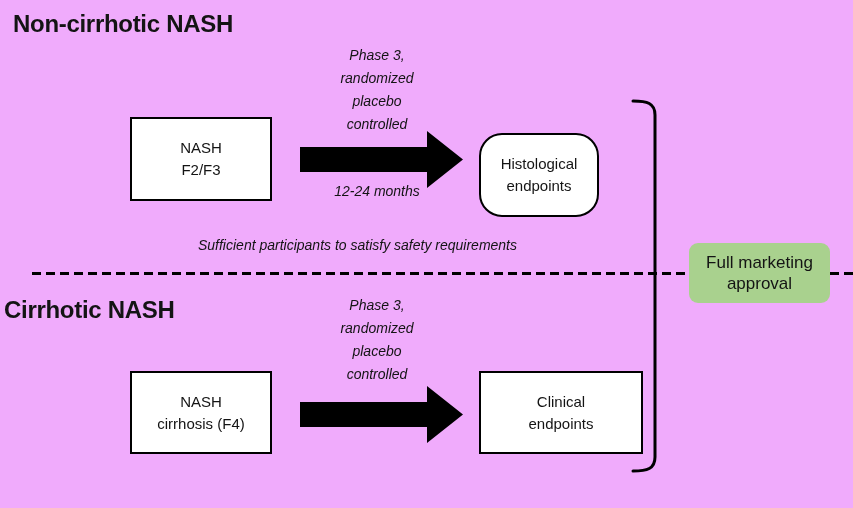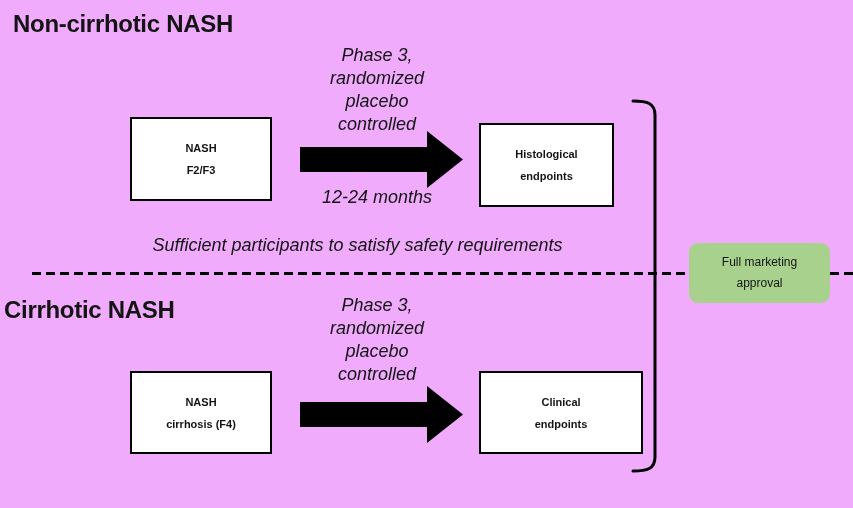--- a/index.html
+++ b/index.html
@@ -25,45 +25,45 @@
     white-space: nowrap;
   }
   .flow-box {
     box-sizing: border-box;
     border: 2.5px solid #000000;
     background: #ffffff;
     display: flex;
     align-items: center;
     justify-content: center;
     text-align: center;
-    font-weight: bold;
-    font-size: 11px;
+    font-weight: normal;
+    font-size: 15px;
     line-height: 22px;
     white-space: pre-line;
   }
   .italic-note {
     font-style: italic;
-    font-size: 18px;
+    font-size: 14px;
     line-height: 23px;
     text-align: center;
     white-space: pre-line;
   }
   .divider {
     height: 2.5px;
     background: repeating-linear-gradient(90deg, #000000 0 9px, transparent 9px 14px);
   }
   .approval-box {
     box-sizing: border-box;
     background: #a9d18e;
     border-radius: 9px;
     display: flex;
     align-items: center;
     justify-content: center;
     text-align: center;
-    font-size: 12px;
+    font-size: 17px;
     line-height: 21px;
     white-space: pre-line;
   }
   svg { display: block; }
 </style>
 </head>
 <body>
 
 <div class="canvas">
 
@@ -74,23 +74,23 @@
 placebo
 controlled</div>
 
   <div class="abs flow-box" style="left:130px; top:117px; width:142px; height:84px;">NASH
 F2/F3</div>
 
   <svg class="abs" style="left:300px; top:131px;" width="163" height="57" viewBox="0 0 163 57">
     <polygon points="0,16 127,16 127,0 163,28.5 127,57 127,41 0,41" fill="#000000"></polygon>
   </svg>
 
-  <div class="abs italic-note" style="left:292px; top:186px; width:170px;">12-24 months</div>
+  <div class="abs italic-note" style="left:292px; top:180px; width:170px;">12-24 months</div>
 
-  <div class="abs flow-box" style="left:479px; top:123px; width:135px; height:84px;">Histological
+  <div class="abs flow-box" style="left:479px; top:133px; width:120px; height:84px;border-radius:23px;">Histological
 endpoints</div>
 
   <div class="abs italic-note" style="left:17px; top:234px; width:681px;">Sufficient participants to satisfy safety requirements</div>
 
   <div class="abs divider" style="left:32px; top:272px; width:821px;"></div>
 
   <div class="abs heading" style="left:4px; top:296px;">Cirrhotic NASH</div>
 
   <div class="abs italic-note" style="left:292px; top:294px; width:170px;">Phase 3,
 randomized

